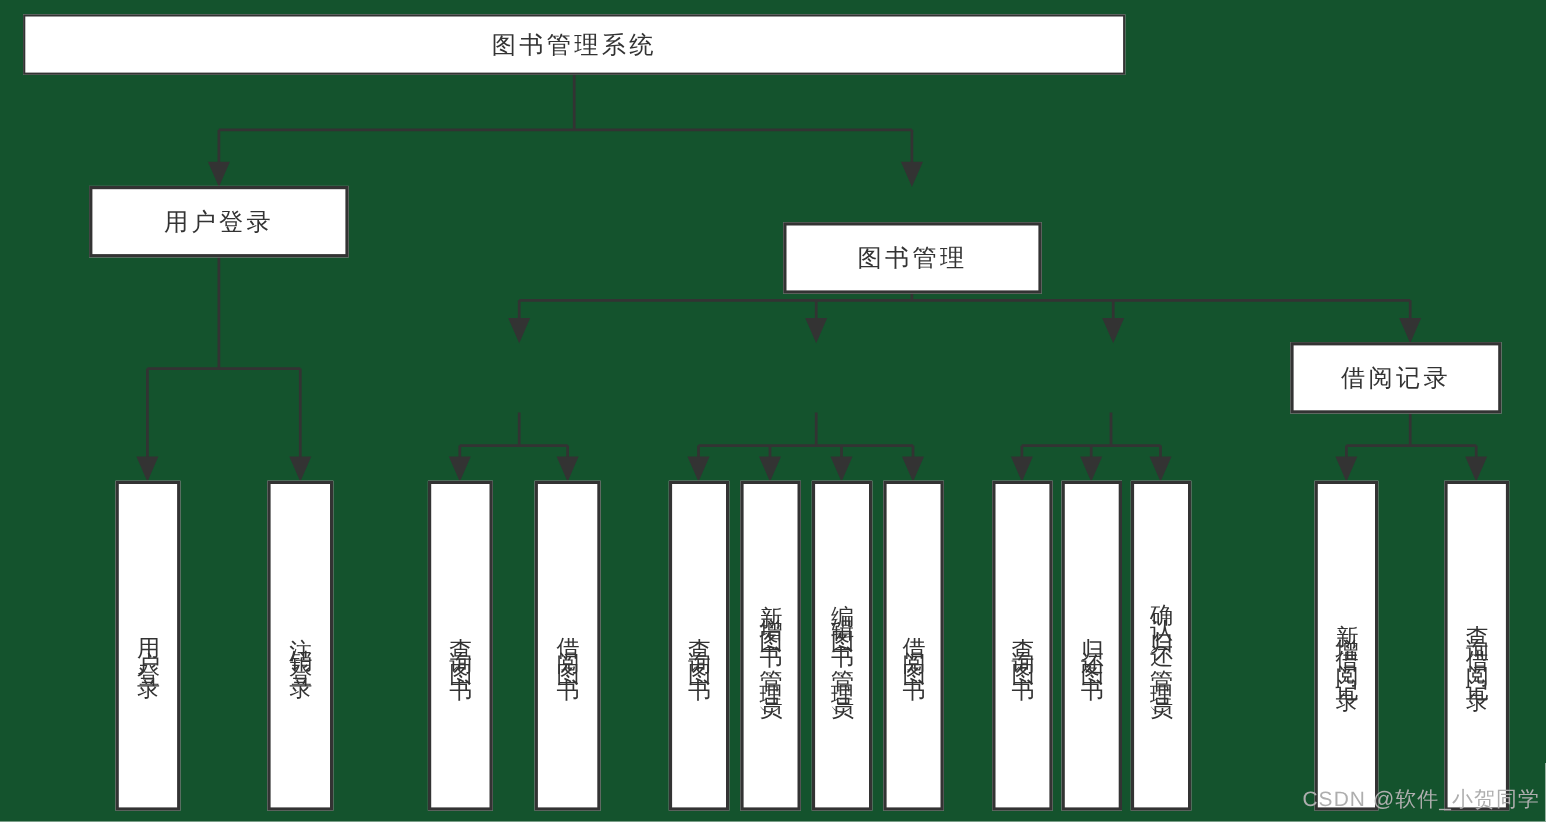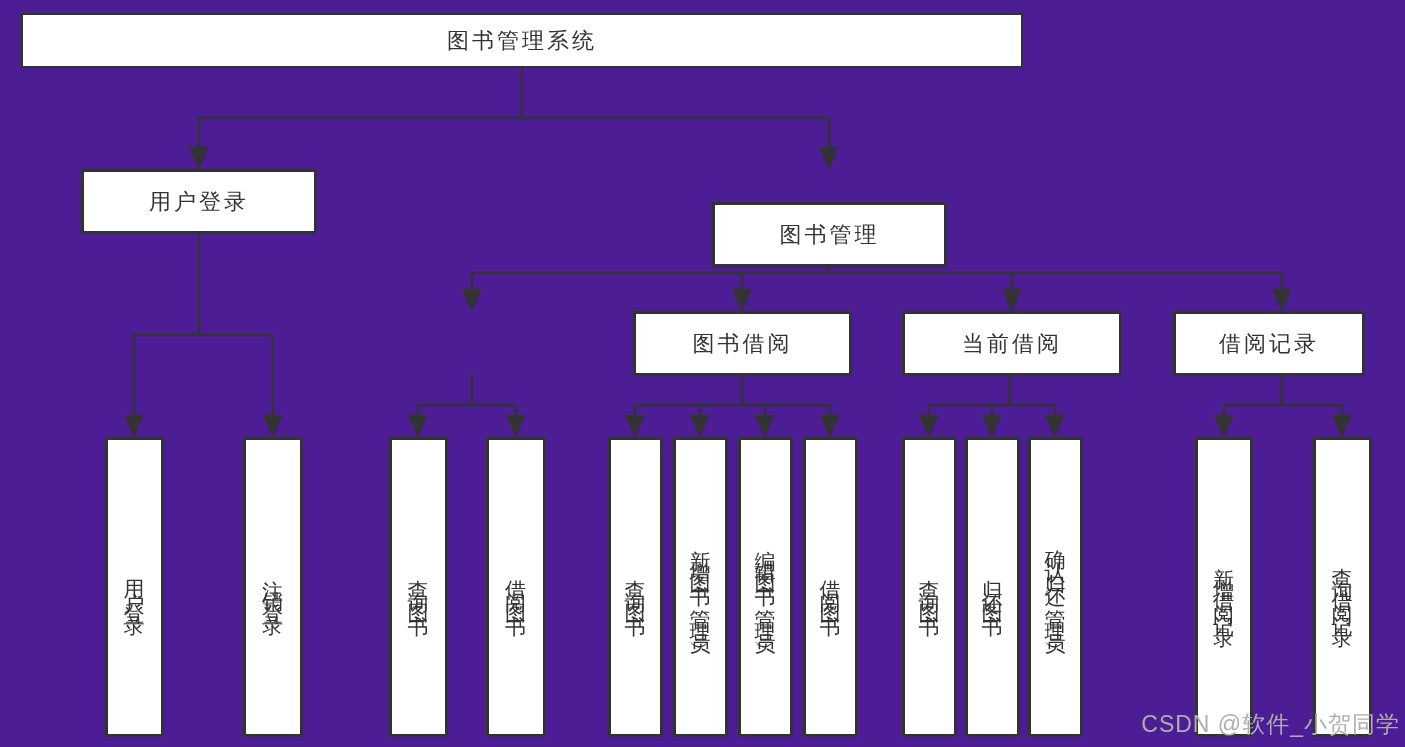--- a/index.html
+++ b/index.html
@@ -1,20 +1,20 @@
 <!DOCTYPE html>
 <html><head>
 <meta charset="utf-8">
 <style>
   html, body { margin: 0; padding: 0; background: #ffffff; }
   .stage {
     position: relative;
     width: 1405px;
     height: 747px;
-    background: #4c1d95;
+    background: #14532d;
     font-family: "Liberation Sans", sans-serif;
     overflow: hidden;
   }
   .connectors {
     position: absolute;
     left: 0; top: 0;
     pointer-events: none;
   }
   .node {
     position: absolute;
@@ -38,21 +38,21 @@
     text-orientation: mixed;
     font-size: 21px;
     letter-spacing: 12px;
     line-height: 1;
   }
   .node .lbl { white-space: nowrap; }
   .watermark {
     position: absolute;
     right: 5px;
     bottom: 7px;
-    font-size: 23px;
+    font-size: 19px;
     letter-spacing: 1px;
     color: #aeaeae;
     z-index: 5;
   }
 </style>
 </head>
 <body>
 
 <div class="stage">
 
@@ -100,26 +100,20 @@
     <span class="lbl">图书管理系统</span>
   </div>
 
   <div class="node h" style="left:81px; top:169px; width:236px; height:65px;">
     <span class="lbl">用户登录</span>
   </div>
   <div class="node h" style="left:712px; top:169px; width:235px; height:65px;margin-top:33px;">
     <span class="lbl">图书管理</span>
   </div>
 
-  <div class="node h" style="left:633px; top:311px; width:219px; height:65px;">
-    <span class="lbl">图书借阅</span>
-  </div>
-  <div class="node h" style="left:902px; top:311px; width:220px; height:65px;">
-    <span class="lbl">当前借阅</span>
-  </div>
   <div class="node h" style="left:1173px; top:311px; width:192px; height:65px;">
     <span class="lbl">借阅记录</span>
   </div>
 
   <div class="node v" style="left:105px; top:437px; width:59px; height:300px;">
     <span class="lbl">用户登录</span>
   </div>
   <div class="node v" style="left:243px; top:437px; width:60px; height:300px;">
     <span class="lbl">注销登录</span>
   </div>

